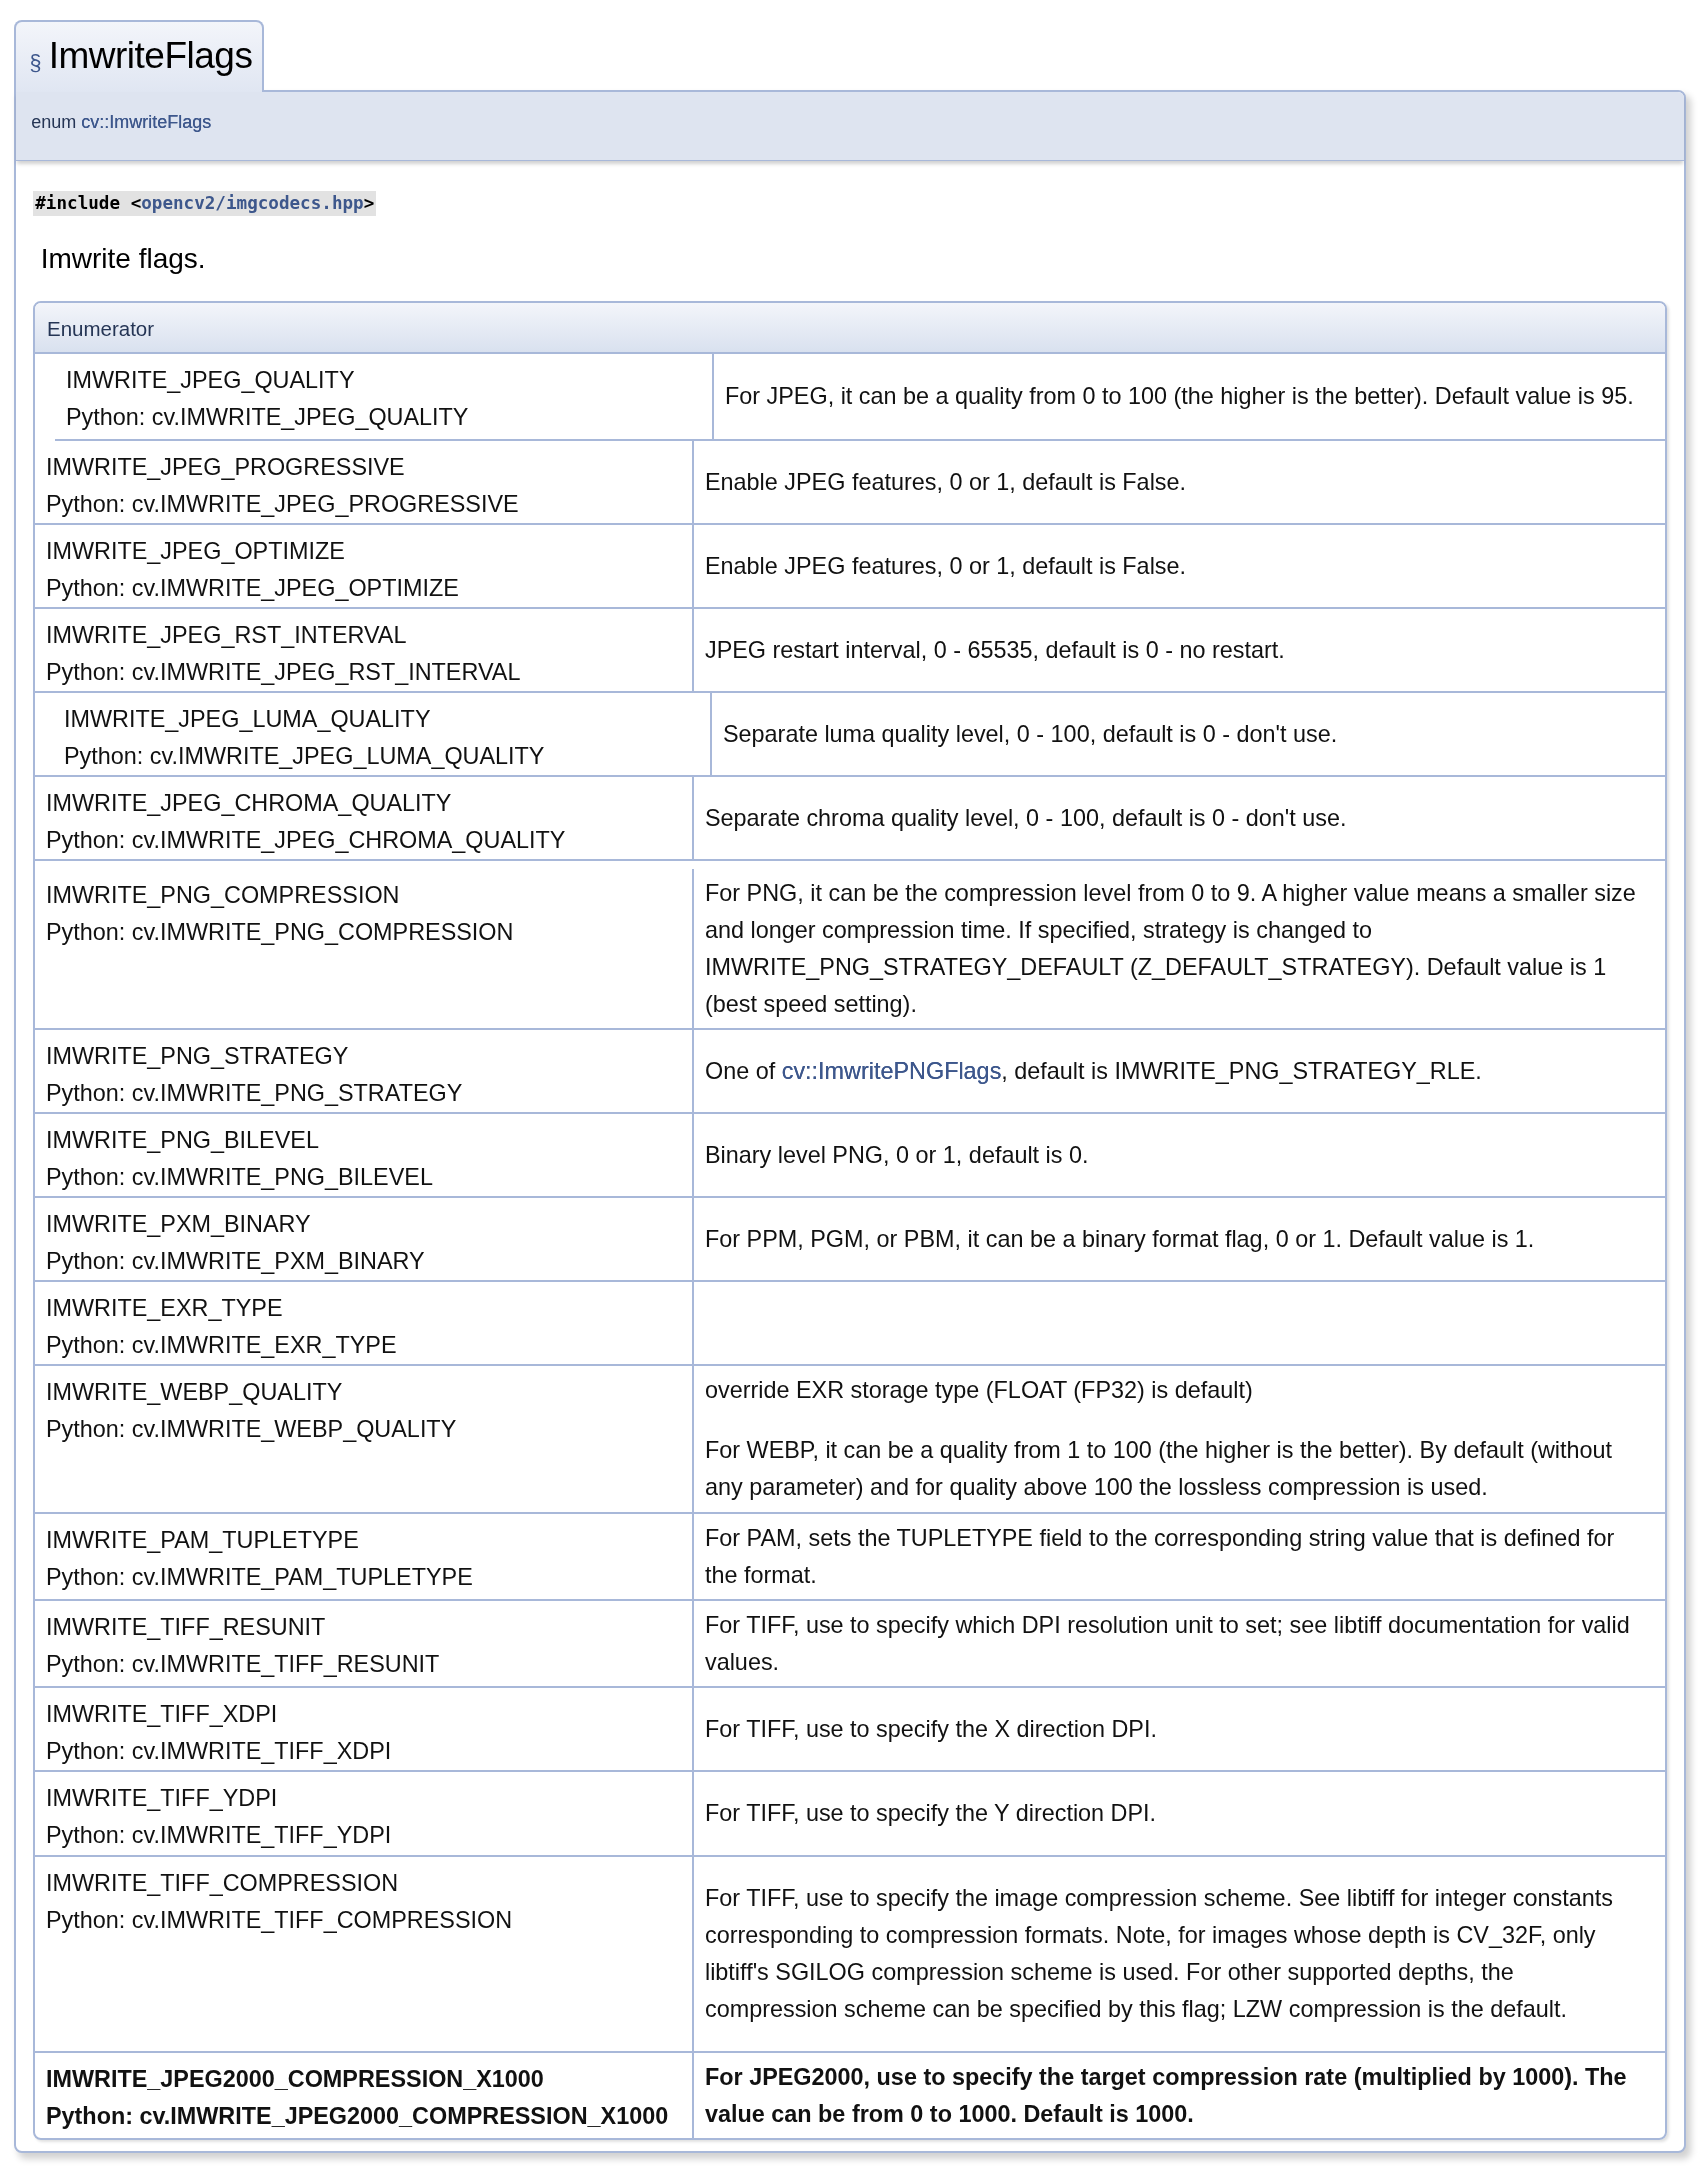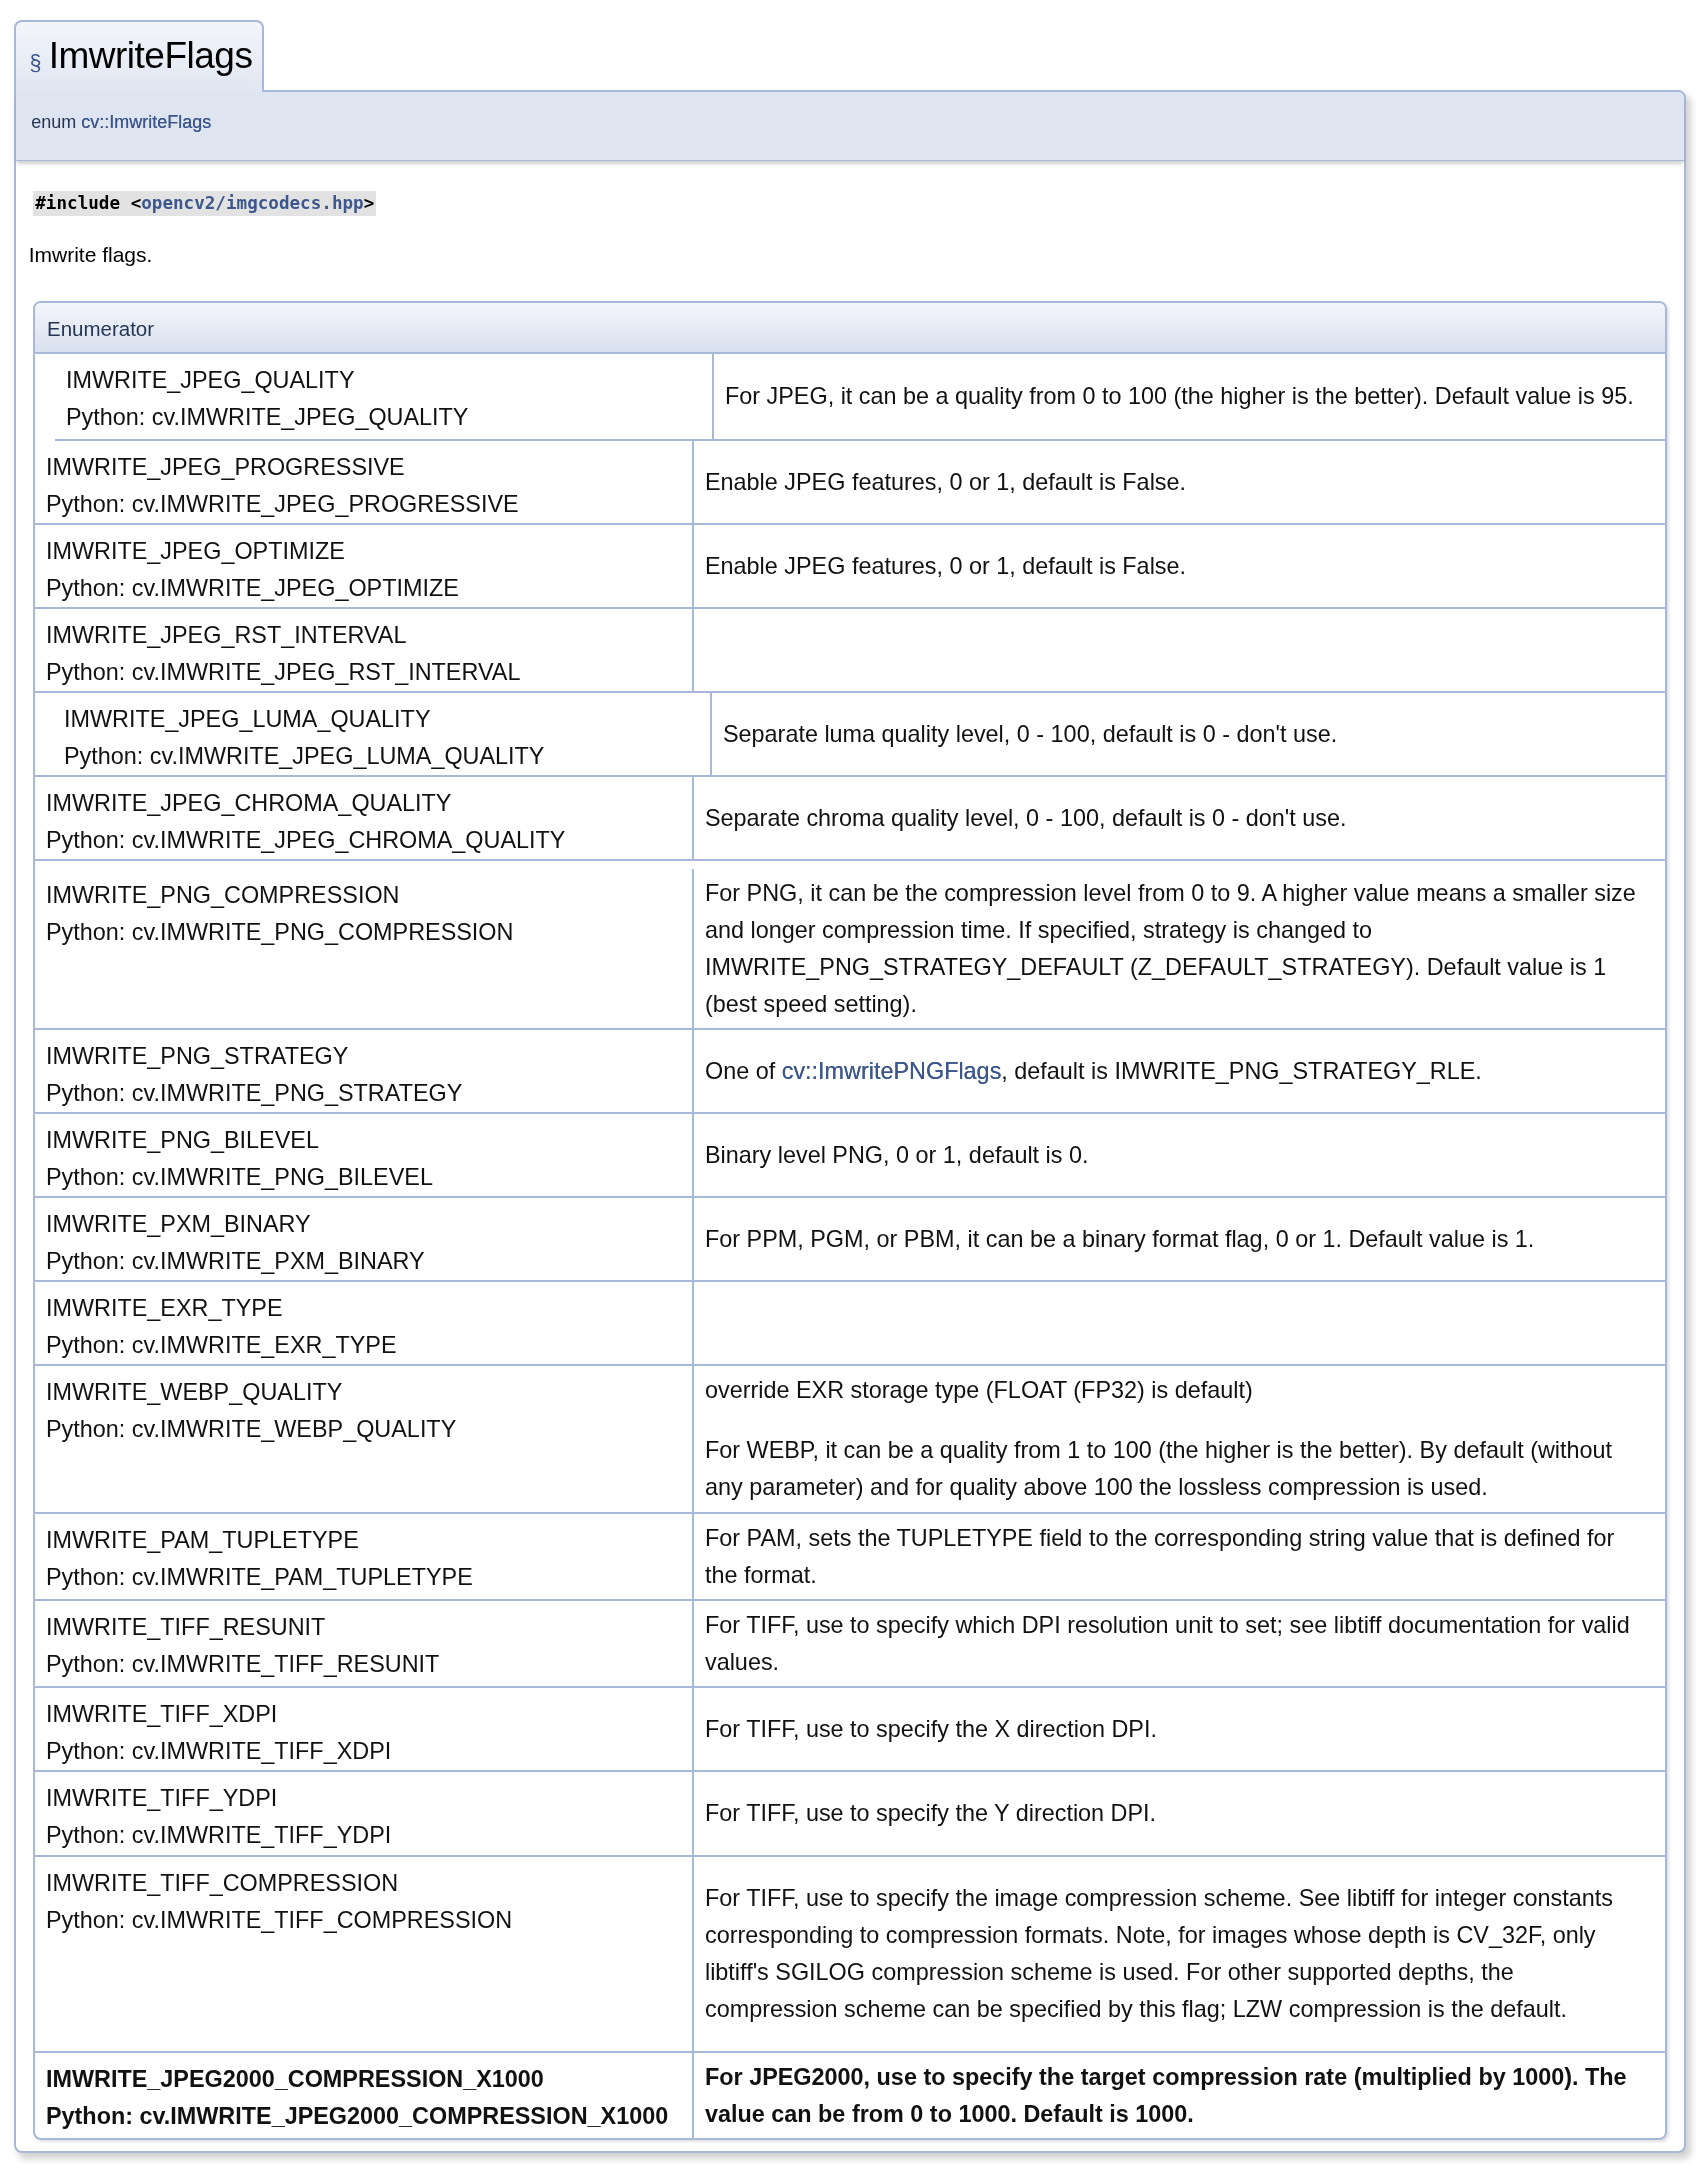--- a/index.html
+++ b/index.html
@@ -32,21 +32,21 @@
   }
   .proto .kw { position:absolute; left:15.6px; top:19.5px; font-size:18px; color:#253555; }
   .proto .kw a { color:#3d578c; text-decoration:none; font-weight:normal; text-shadow:0 0 0.6px #3d578c; }
 
   .include {
     position:absolute; left:17.6px; top:99px;
     background:#e2e2e2; padding:2px 2px 2.9px 2px;
     font-family:"DejaVu Sans Mono", monospace; font-size:17.6px; font-weight:bold; color:#000;
   }
   .include a { color:#3d578c; text-decoration:none; }
-  .brief { position:absolute; left:13px; top:151px; font-size:21px;text-align:right; }
+  .brief { position:absolute; left:25px; top:151px; font-size:28px;text-align:right; }
 
   .enumtable {
     position:absolute; left:17.6px; top:209px; width:1634px;
     border:2px solid #a8b8d9; border-radius:7.8px;
     box-sizing:border-box; overflow:hidden;
     box-shadow:2px 2px 2.9px rgba(0,0,0,0.12);
   }
   .enumhead {
     height:51px; box-sizing:border-box;
     background:linear-gradient(#f3f5fa, #d9e1ef);
@@ -117,20 +117,23 @@
           </div>
           <div class="c2">
             <p>Enable JPEG features, 0 or 1, default is False.</p>
           </div>
         </div>
         <div class="row" style="height: 84px;">
           <div class="c1">
             <div>IMWRITE_JPEG_RST_INTERVAL</div>
             <div>Python: cv.IMWRITE_JPEG_RST_INTERVAL</div>
           </div>
+          <div class="c2">
+            <p>JPEG restart interval, 0 - 65535, default is 0 - no restart.</p>
+          </div>
         </div>
         <div class="row" style="height: 84px; padding-left: 18px;">
           <div class="c1">
             <div>IMWRITE_JPEG_LUMA_QUALITY</div>
             <div>Python: cv.IMWRITE_JPEG_LUMA_QUALITY</div>
           </div>
           <div class="c2">
             <p>Separate luma quality level, 0 - 100, default is 0 - don't use.</p>
           </div>
         </div>

